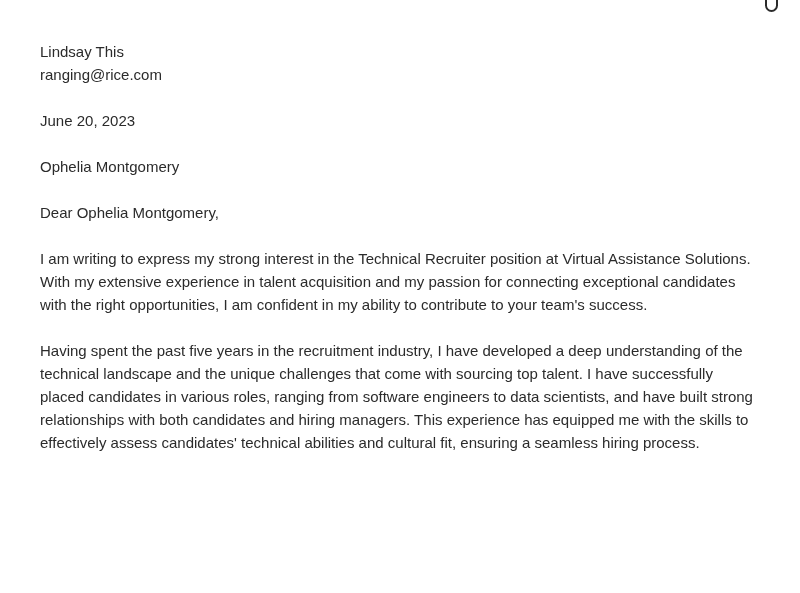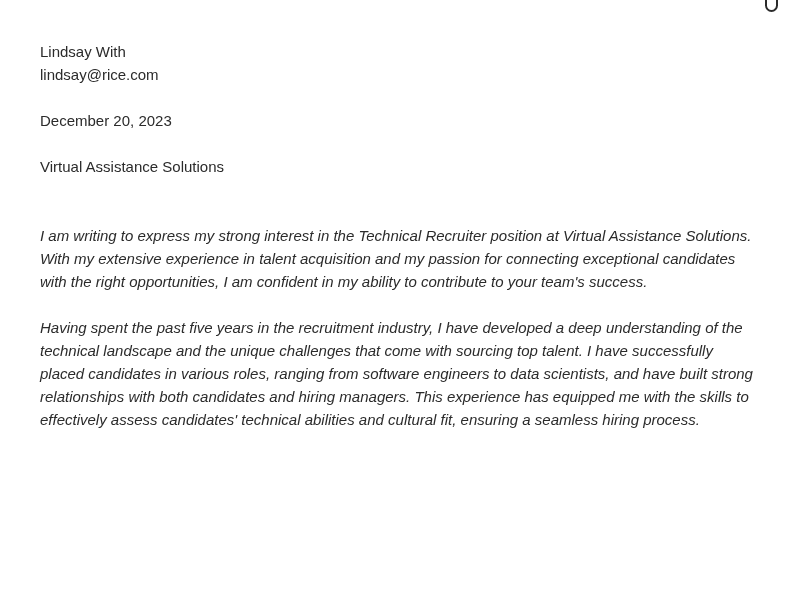--- a/index.html
+++ b/index.html
@@ -22,21 +22,20 @@
     top: 40px;
     width: 720px;
   }
   .line {
     line-height: 23px;
     white-space: nowrap;
   }
   .para {
     line-height: 23px;
     width: 716px;
-    font-style: italic;
   }
   .gap {
     height: 23px;
   }
   .clip-icon {
     position: absolute;
     right: 22px;
     top: -8px;
     width: 13px;
     height: 20px;
@@ -45,25 +44,26 @@
     border-radius: 0 0 8px 8px;
     box-sizing: border-box;
   }
 </style>
 </head>
 <body>
 
 <div class="clip-icon"></div>
 
 <div class="letter">
-  <div class="line">Lindsay With</div>
-  <div class="line">lindsay@rice.com</div>
+  <div class="line">Lindsay This</div>
+  <div class="line">ranging@rice.com</div>
   <div class="gap"></div>
-  <div class="line">December 20, 2023</div>
+  <div class="line">June 20, 2023</div>
   <div class="gap"></div>
-  <div class="line">Virtual Assistance Solutions</div>
+  <div class="line">Ophelia Montgomery</div>
   <div class="gap"></div>
+  <div class="line">Dear Ophelia Montgomery,</div>
   <div class="gap"></div>
   <div class="para">I am writing to express my strong interest in the Technical Recruiter position at Virtual Assistance Solutions. With my extensive experience in talent acquisition and my passion for connecting exceptional candidates with the right opportunities, I am confident in my ability to contribute to your team's success.</div>
   <div class="gap"></div>
   <div class="para">Having spent the past five years in the recruitment industry, I have developed a deep understanding of the technical landscape and the unique challenges that come with sourcing top talent. I have successfully placed candidates in various roles, ranging from software engineers to data scientists, and have built strong relationships with both candidates and hiring managers. This experience has equipped me with the skills to effectively assess candidates' technical abilities and cultural fit, ensuring a seamless hiring process.</div>
   <div class="gap"></div>
 </div>
 
 </body></html>

